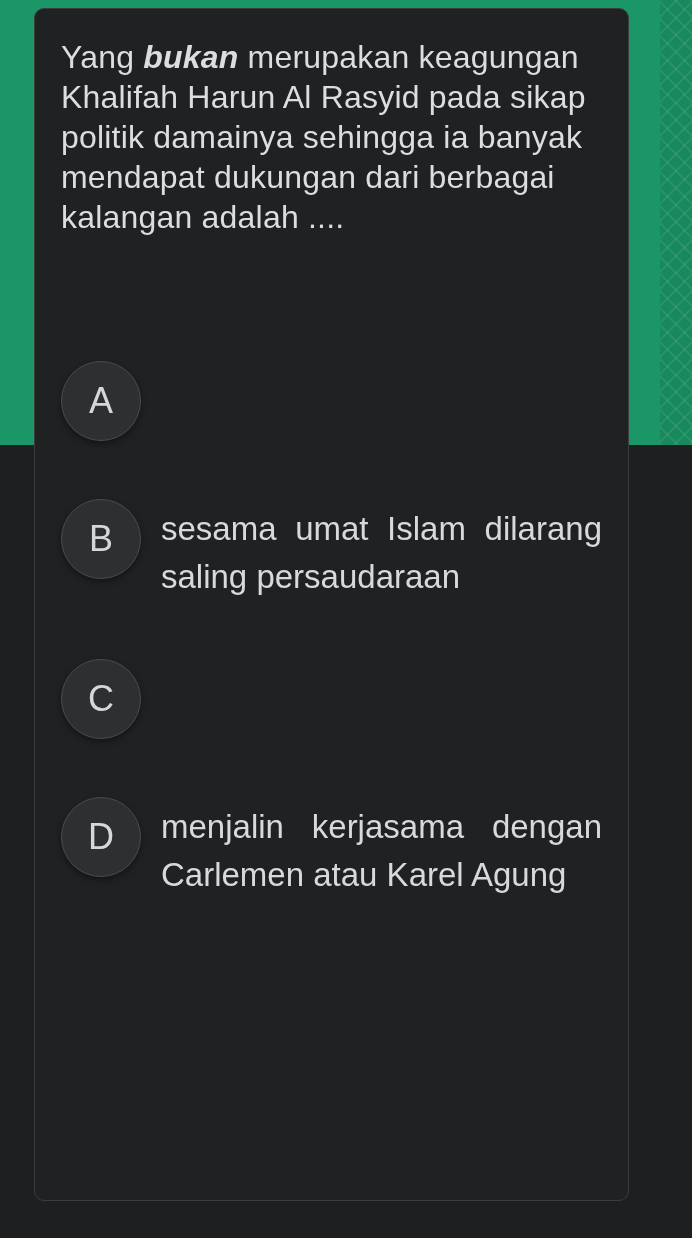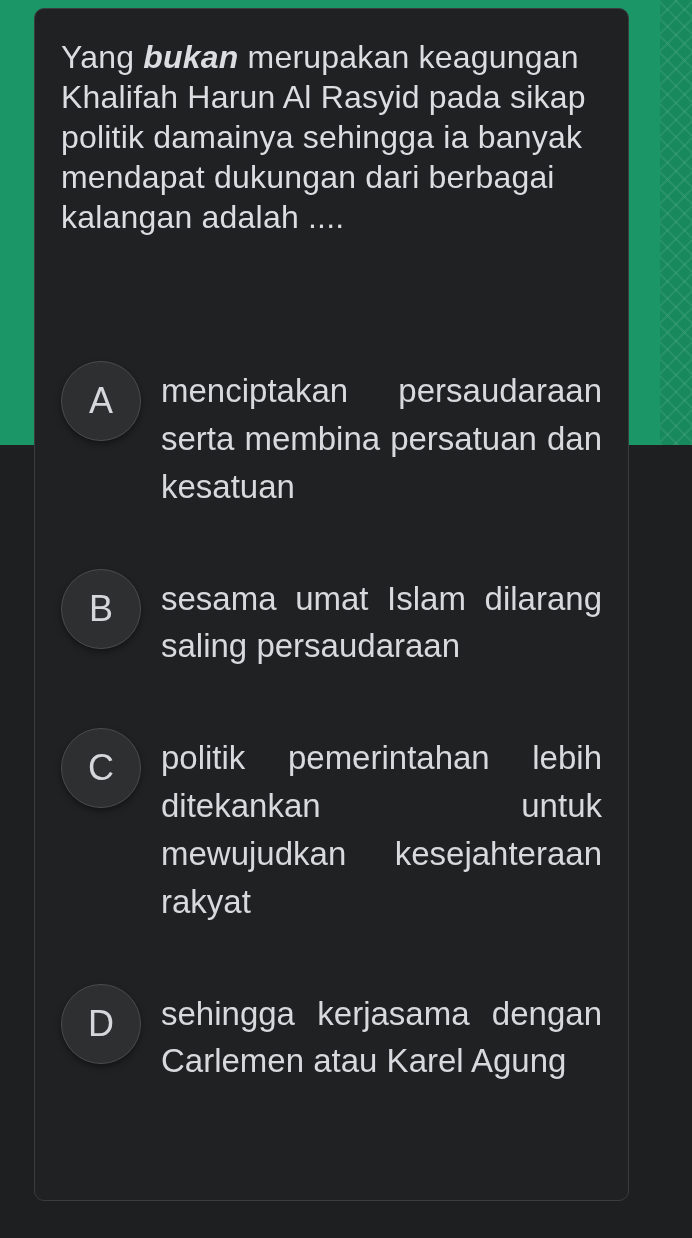--- a/index.html
+++ b/index.html
@@ -102,32 +102,30 @@
 
 <div class="card">
   <p class="question">
     <span>Yang </span><em class="kw">bukan</em><span> merupakan keagungan Khalifah Harun Al Rasyid pada sikap politik damainya sehingga ia banyak mendapat dukungan dari berbagai kalangan adalah ....</span>
   </p>
 
   <div class="options">
 
     <div class="option">
       <div class="letter">A</div>
-      <div class="opt-text">menciptakan persaudaraan serta membina persatuan dan kesatuan</div>
     </div>
 
     <div class="option">
       <div class="letter">B</div>
       <div class="opt-text">sesama umat Islam dilarang saling persaudaraan</div>
     </div>
 
     <div class="option">
       <div class="letter">C</div>
-      <div class="opt-text">politik pemerintahan lebih ditekankan untuk mewujudkan kesejahteraan rakyat</div>
     </div>
 
     <div class="option">
       <div class="letter">D</div>
-      <div class="opt-text">sehingga kerjasama dengan Carlemen atau Karel Agung</div>
+      <div class="opt-text">menjalin kerjasama dengan Carlemen atau Karel Agung</div>
     </div>
 
   </div>
 </div>
 
 </body></html>

